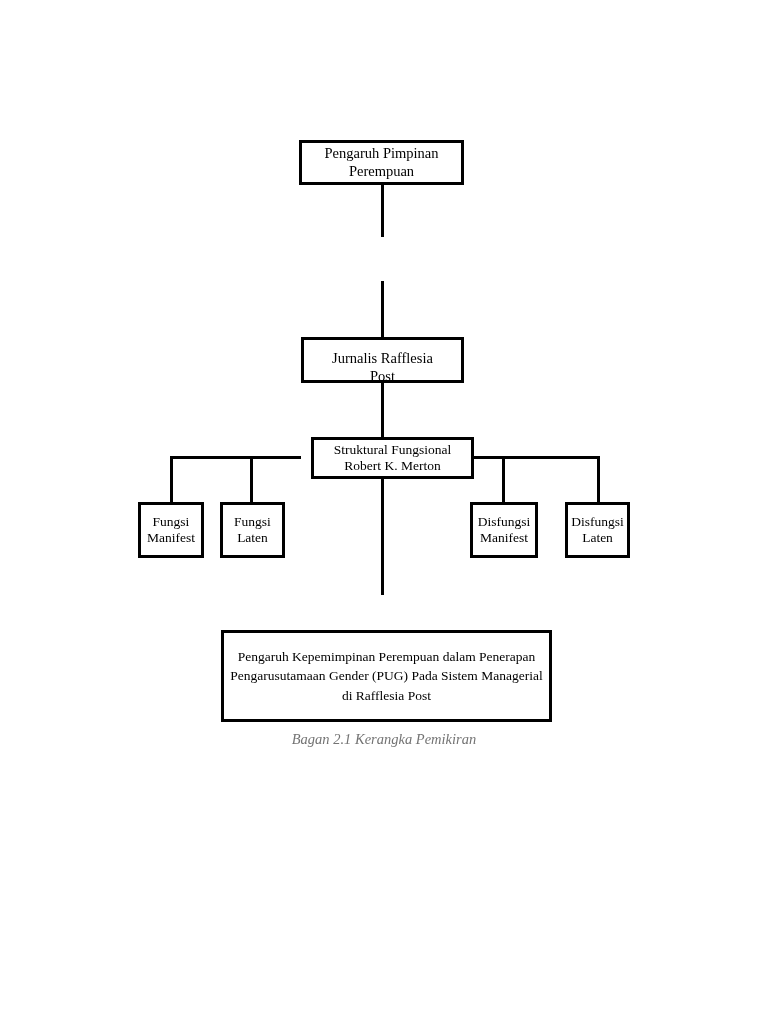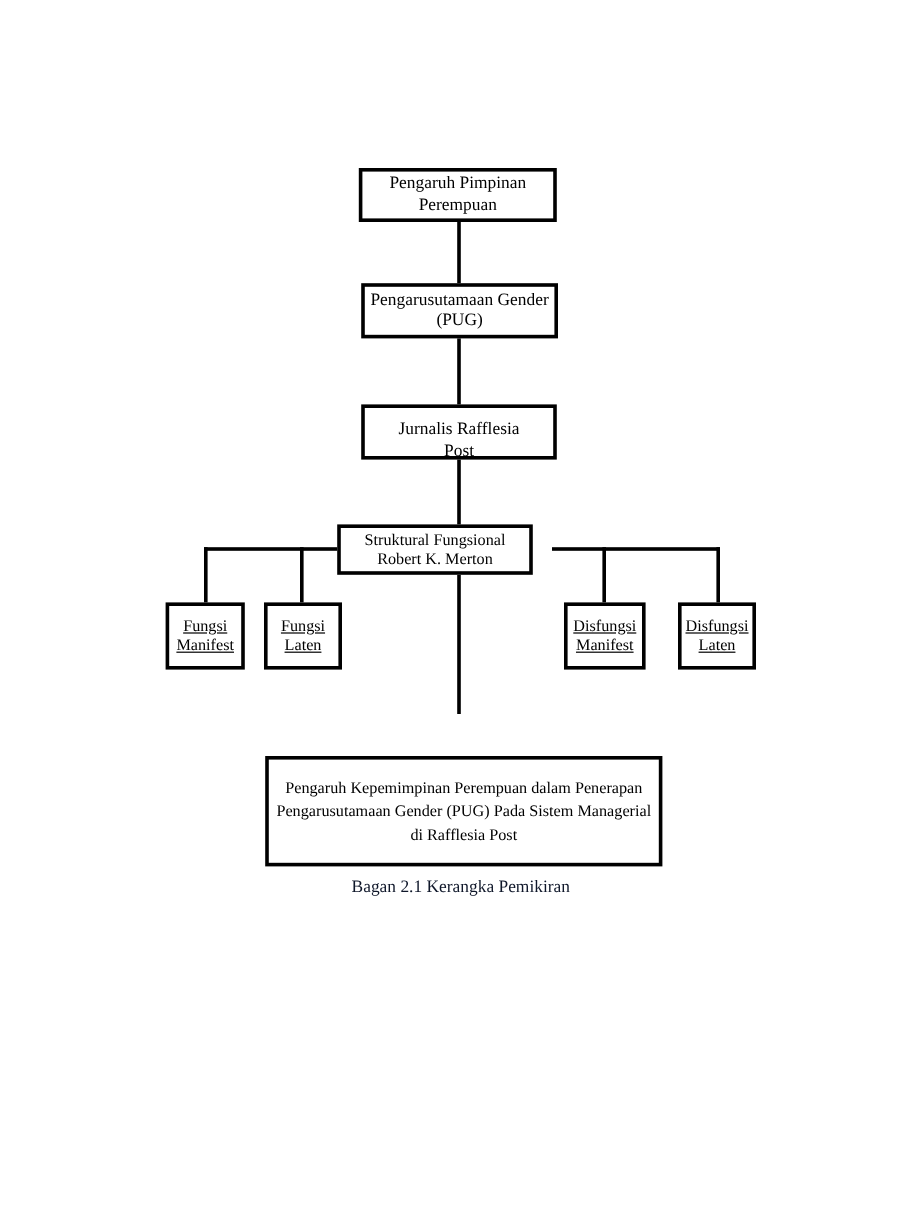--- a/index.html
+++ b/index.html
@@ -39,25 +39,25 @@
 
   .n-top      { left: 299px; top: 140px; width: 165px; height: 45px; }
   .n-top .txt { font-size: 14.5px; }
 
   .n-pug      { left: 301px; top: 236px; width: 164px; height: 46px; }
   .n-pug .txt { font-size: 14.5px; }
 
   .n-jurnalis      { left: 301px; top: 337px; width: 163px; height: 46px; }
   .n-jurnalis .txt { font-size: 14.5px; margin-top: 15px; }
 
-  .n-merton      { left: 281px; top: 437px; width: 163px; height: 42px; }
+  .n-merton      { left: 311px; top: 437px; width: 163px; height: 42px; }
   .n-merton .txt { font-size: 13.5px; }
 
   .leaf      { width: 66px; height: 56px; top: 502px; }
-  .leaf .txt { font-size: 13.5px; text-decoration: underline; }
+  .leaf .txt { font-size: 13.5px; }
   .n-fm  { left: 138px; }
   .n-fl  { left: 220px; width: 65px; }
   .n-dm  { left: 470px; width: 68px; }
   .n-dl  { left: 565px; width: 65px; }
 
   .n-concl      { left: 221px; top: 594px; width: 331px; height: 92px; margin-top: 36px; }
   .n-concl .txt { font-size: 13.5px; line-height: 1.45; }
 
   
   .line {
@@ -83,22 +83,23 @@
   .d-fl { left: 250px; top: 456px; height: 47px; }
   .d-dm { left: 502px; top: 456px; height: 47px; }
   .d-dl { left: 597px; top: 456px; height: 47px; }
 
   
   .caption {
     position: absolute;
     left: 0;
     width: 768px;
     text-align: center;
+    font-style: italic;
     font-size: 14.5px;
-    color: #0f172a;
+    color: #737373;
   }
   .cap-1 { top: 731px; }
   .cap-2 { top: 771px; }
 </style>
 </head>
 <body>
 
 <div id="page">
 
   <div class="line v c-top-pug"></div>
@@ -112,24 +113,20 @@
   <div class="line v d-fm"></div>
   <div class="line v d-fl"></div>
   <div class="line v d-dm"></div>
   <div class="line v d-dl"></div>
 
   <div class="node n-top">
     <span class="txt">Pengaruh Pimpinan
 Perempuan</span>
   </div>
 
-  <div class="node n-pug">
-    <span class="txt">Pengarusutamaan Gender
-(PUG)</span>
-  </div>
 
   <div class="node n-jurnalis">
     <span class="txt">Jurnalis Rafflesia
 Post</span>
   </div>
 
   <div class="node n-merton">
     <span class="txt">Struktural Fungsional
 Robert K. Merton</span>
   </div>

